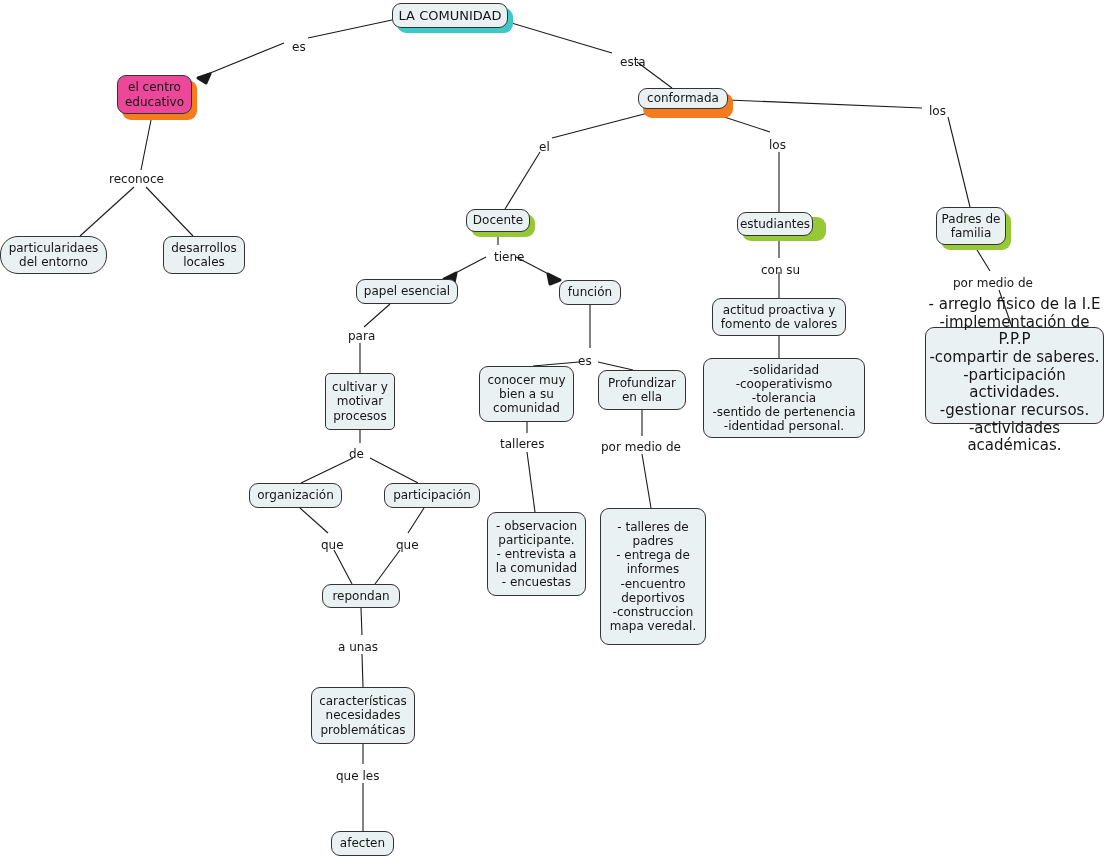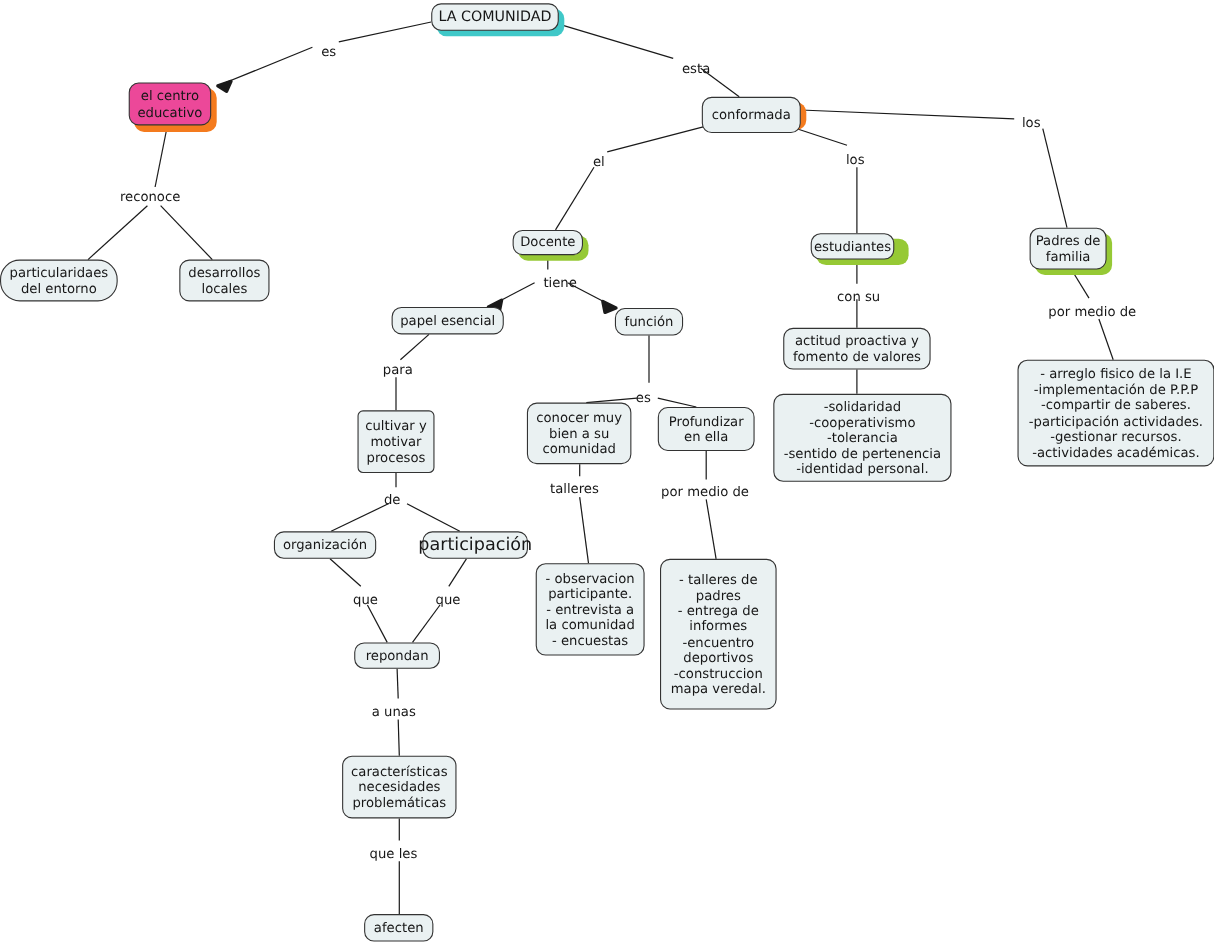--- a/index.html
+++ b/index.html
@@ -149,54 +149,54 @@
       <div class="shadow" style="left: 122px; top: 80px; width: 75px; height: 40px; background: rgb(244, 123, 30);"></div>
       <div class="shadow" style="left: 643px; top: 93px; width: 90px; height: 25px; background: rgb(244, 123, 30);"></div>
       <div class="shadow" style="left: 471px; top: 214px; width: 64px; height: 23px; background: rgb(150, 201, 53);"></div>
       <div class="shadow" style="left: 742px; top: 217px; width: 84px; height: 24px; background: rgb(150, 201, 53);"></div>
       <div class="shadow" style="left: 941px; top: 212px; width: 70px; height: 38px; background: rgb(150, 201, 53);"></div>
     </div>
   <div id="node-layer">
       <div class="node" style="left: 392px; top: 3px; width: 116px; height: 25px; font-size: 13px; background: rgb(234, 241, 242); border-color: rgb(51, 51, 51); color: rgb(22, 22, 22);">LA COMUNIDAD</div>
       <div class="node" style="left: 117px; top: 75px; width: 75px; height: 39px; font-size: 12px; background: #ec4899; border-color: rgb(51, 51, 51); color: rgb(22, 22, 22);">el centro
 educativo</div>
-      <div class="node" style="left: 638px; top: 88px; width: 90px; height: 33px; font-size: 12px; background: rgb(234, 241, 242); border-color: rgb(51, 51, 51); color: rgb(22, 22, 22);">conformada</div>
+      <div class="node" style="left: 638px; top: 88px; width: 90px; height: 21px; font-size: 12px; background: rgb(234, 241, 242); border-color: rgb(51, 51, 51); color: rgb(22, 22, 22);">conformada</div>
       <div class="node" style="left: 0px; top: 236px; width: 107px; height: 38px; font-size: 12px; background: rgb(234, 241, 242); border-color: rgb(51, 51, 51); color: rgb(22, 22, 22); border-radius: 18px;">particularidaes
 del entorno</div>
       <div class="node" style="left: 163px; top: 236px; width: 82px; height: 38px; font-size: 12px; background: rgb(234, 241, 242); border-color: rgb(51, 51, 51); color: rgb(22, 22, 22);">desarrollos
 locales</div>
       <div class="node" style="left: 466px; top: 209px; width: 64px; height: 23px; font-size: 12px; background: rgb(234, 241, 242); border-color: rgb(51, 51, 51); color: rgb(22, 22, 22);">Docente</div>
       <div class="node" style="left: 737px; top: 212px; width: 76px; height: 24px; font-size: 12px; background: rgb(234, 241, 242); border-color: rgb(51, 51, 51); color: rgb(22, 22, 22);">estudiantes</div>
       <div class="node" style="left: 936px; top: 207px; width: 70px; height: 38px; font-size: 12px; background: rgb(234, 241, 242); border-color: rgb(51, 51, 51); color: rgb(22, 22, 22);">Padres de
 familia</div>
       <div class="node" style="left: 356px; top: 279px; width: 102px; height: 25px; font-size: 12px; background: rgb(234, 241, 242); border-color: rgb(51, 51, 51); color: rgb(22, 22, 22);">papel esencial</div>
       <div class="node" style="left: 559px; top: 280px; width: 62px; height: 25px; font-size: 12px; background: rgb(234, 241, 242); border-color: rgb(51, 51, 51); color: rgb(22, 22, 22);">función</div>
       <div class="node" style="left: 712px; top: 298px; width: 134px; height: 38px; font-size: 12px; background: rgb(234, 241, 242); border-color: rgb(51, 51, 51); color: rgb(22, 22, 22);">actitud proactiva y
 fomento de valores</div>
       <div class="node" style="left: 703px; top: 358px; width: 162px; height: 80px; font-size: 12px; background: rgb(234, 241, 242); border-color: rgb(51, 51, 51); color: rgb(22, 22, 22);">-solidaridad
 -cooperativismo
 -tolerancia
 -sentido de pertenencia
 -identidad personal.</div>
-      <div class="node" style="left: 925px; top: 327px; width: 179px; height: 97px; font-size: 12px; background: rgb(234, 241, 242); border-color: rgb(51, 51, 51); color: rgb(22, 22, 22);">- arreglo fisico de la I.E
+      <div class="node" style="left: 925px; top: 327px; width: 179px; height: 97px; font-size: 15px; background: rgb(234, 241, 242); border-color: rgb(51, 51, 51); color: rgb(22, 22, 22);">- arreglo fisico de la I.E
 -implementación de P.P.P
 -compartir de saberes.
 -participación actividades.
 -gestionar recursos.
 -actividades académicas.</div>
       <div class="node sq" style="left: 325px; top: 373px; width: 70px; height: 57px; font-size: 12px; background: rgb(234, 241, 242); border-color: rgb(51, 51, 51); color: rgb(22, 22, 22);">cultivar y
 motivar
 procesos</div>
       <div class="node" style="left: 479px; top: 366px; width: 95px; height: 56px; font-size: 12px; background: rgb(234, 241, 242); border-color: rgb(51, 51, 51); color: rgb(22, 22, 22);">conocer muy
 bien a su
 comunidad</div>
       <div class="node" style="left: 598px; top: 370px; width: 88px; height: 40px; font-size: 12px; background: rgb(234, 241, 242); border-color: rgb(51, 51, 51); color: rgb(22, 22, 22);">Profundizar
 en ella</div>
       <div class="node" style="left: 249px; top: 483px; width: 93px; height: 25px; font-size: 12px; background: rgb(234, 241, 242); border-color: rgb(51, 51, 51); color: rgb(22, 22, 22);">organización</div>
-      <div class="node" style="left: 384px; top: 483px; width: 96px; height: 25px; font-size: 16px; background: rgb(234, 241, 242); border-color: rgb(51, 51, 51); color: rgb(22, 22, 22);">participación</div>
+      <div class="node" style="left: 384px; top: 483px; width: 96px; height: 25px; font-size: 12px; background: rgb(234, 241, 242); border-color: rgb(51, 51, 51); color: rgb(22, 22, 22);">participación</div>
       <div class="node" style="left: 487px; top: 512px; width: 99px; height: 84px; font-size: 12px; background: rgb(234, 241, 242); border-color: rgb(51, 51, 51); color: rgb(22, 22, 22);">- observacion
 participante.
 - entrevista a
 la comunidad
 - encuestas</div>
       <div class="node" style="left: 600px; top: 508px; width: 106px; height: 137px; font-size: 12px; background: rgb(234, 241, 242); border-color: rgb(51, 51, 51); color: rgb(22, 22, 22);">- talleres de
 padres
 - entrega de
 informes
 -encuentro

